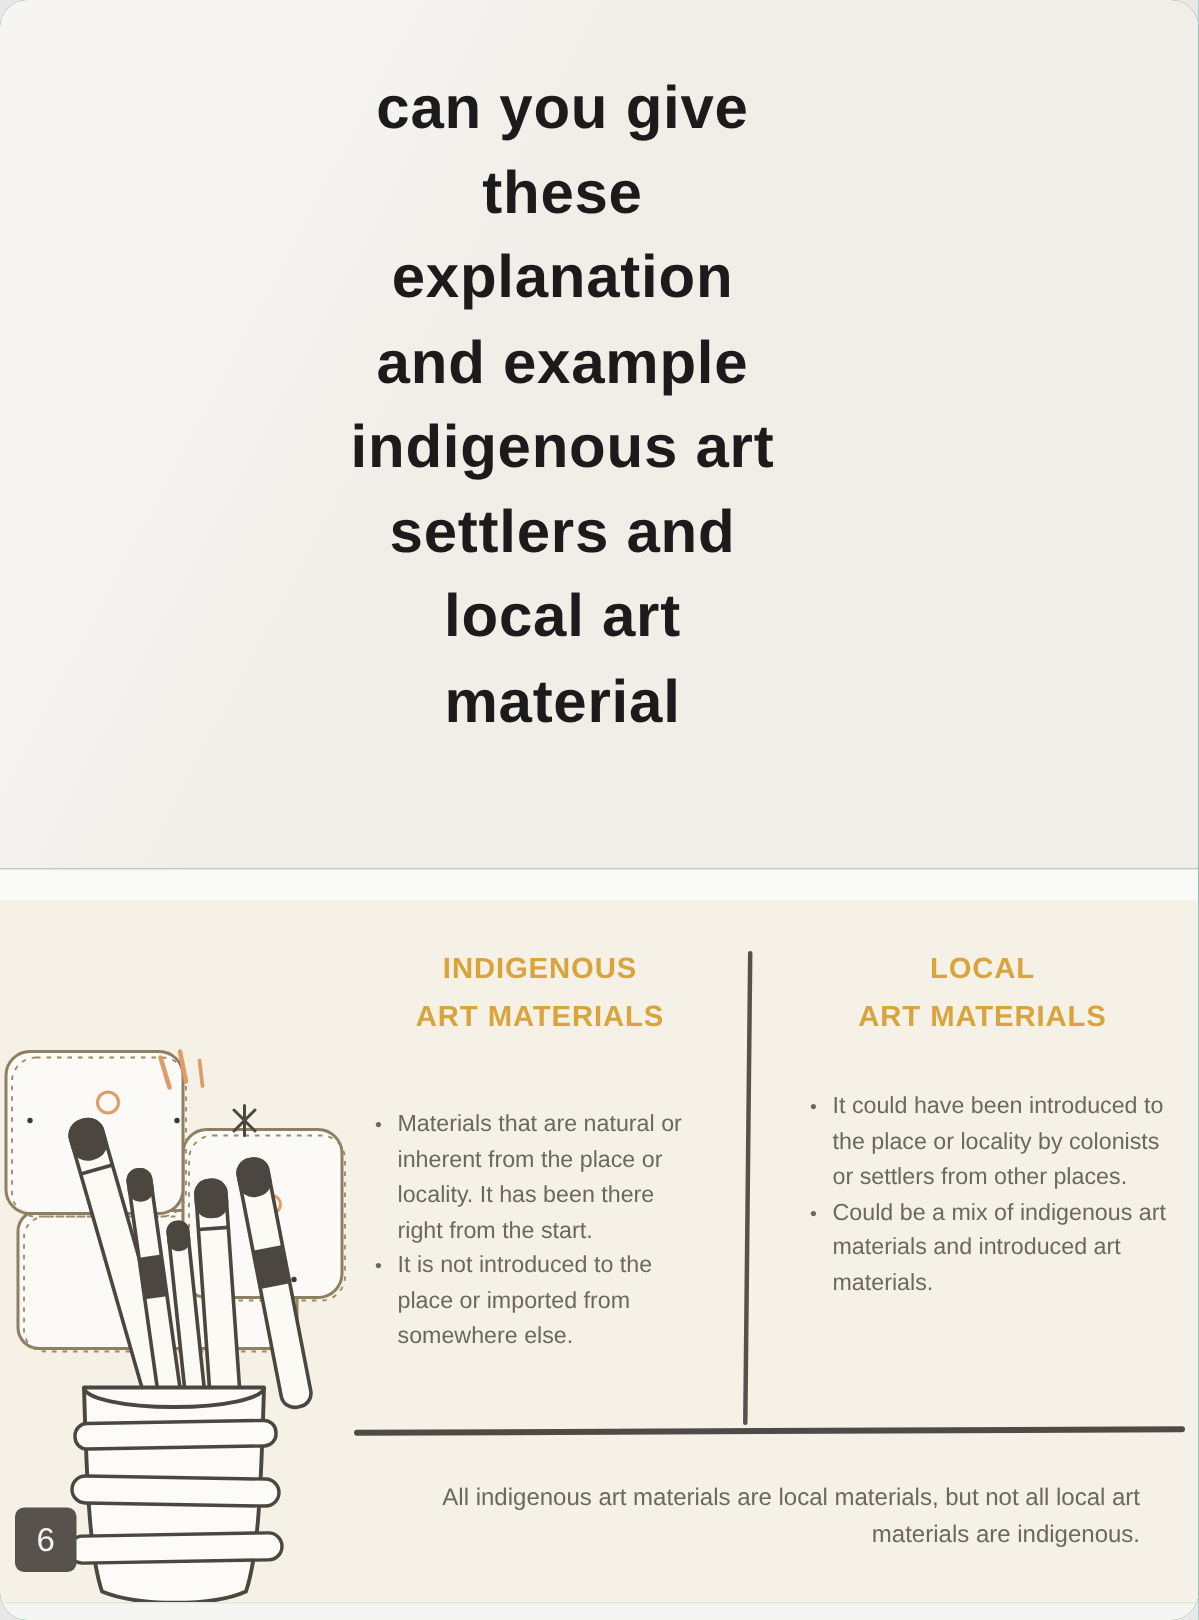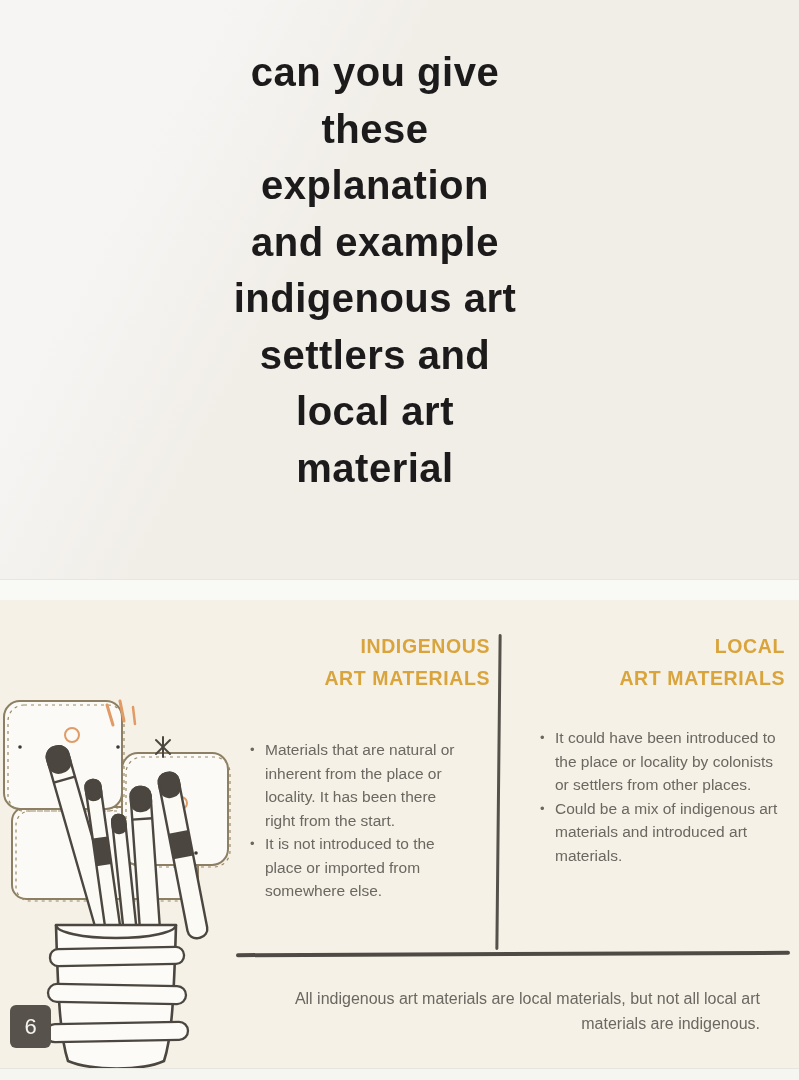--- a/index.html
+++ b/index.html
@@ -1,18 +1,18 @@
 <!DOCTYPE html>
 <html><head>
 <meta charset="utf-8">
 <style>
   html,body{margin:0;padding:0;background:#e8e8e8;}
   .page{
     position:relative;width:799px;height:1080px;margin:0 auto;
-    font-family:"Liberation Sans",sans-serif;overflow:hidden;background:#0f766e;
+    font-family:"Liberation Sans",sans-serif;overflow:hidden;background:#0f766e;border-radius:18px;
   }
   
   .top-section{
     position:absolute;left:0;top:0;width:799px;height:579px;
     background:linear-gradient(118deg,#F6F5F4 0%,#F6F5F4 20%,#F1EEE8 40%,#F1EEE8 100%);
     border-bottom:1px solid #E9E6DF;
   }
   .question{
     position:absolute;left:160px;top:44px;width:430px;
     text-align:center;color:#1C1A1B;font-weight:700;
@@ -22,21 +22,21 @@
   .gap-band{
     position:absolute;left:0;top:580px;width:799px;height:20px;
     background:#F9F9F6;
   }
   
   .slide{
     position:absolute;left:0;top:600px;width:799px;height:468px;
     background:#F5F1E6;
   }
   .col-header{
-    position:absolute;top:30px;width:260px;text-align:right;
+    position:absolute;top:30px;width:260px;text-align:center;
     color:#D9A43C;font-weight:700;font-size:19.5px;line-height:32px;letter-spacing:.6px;
   }
   .col-header.left{left:230px;}
   .col-header.right{left:525px;}
   .v-divider{
     position:absolute;left:497px;top:34px;width:3px;height:316px;
     background:#55514B;border-radius:3px;transform:rotate(.6deg);
   }
   .bullets{
     position:absolute;margin:0;padding:0;list-style:none;

